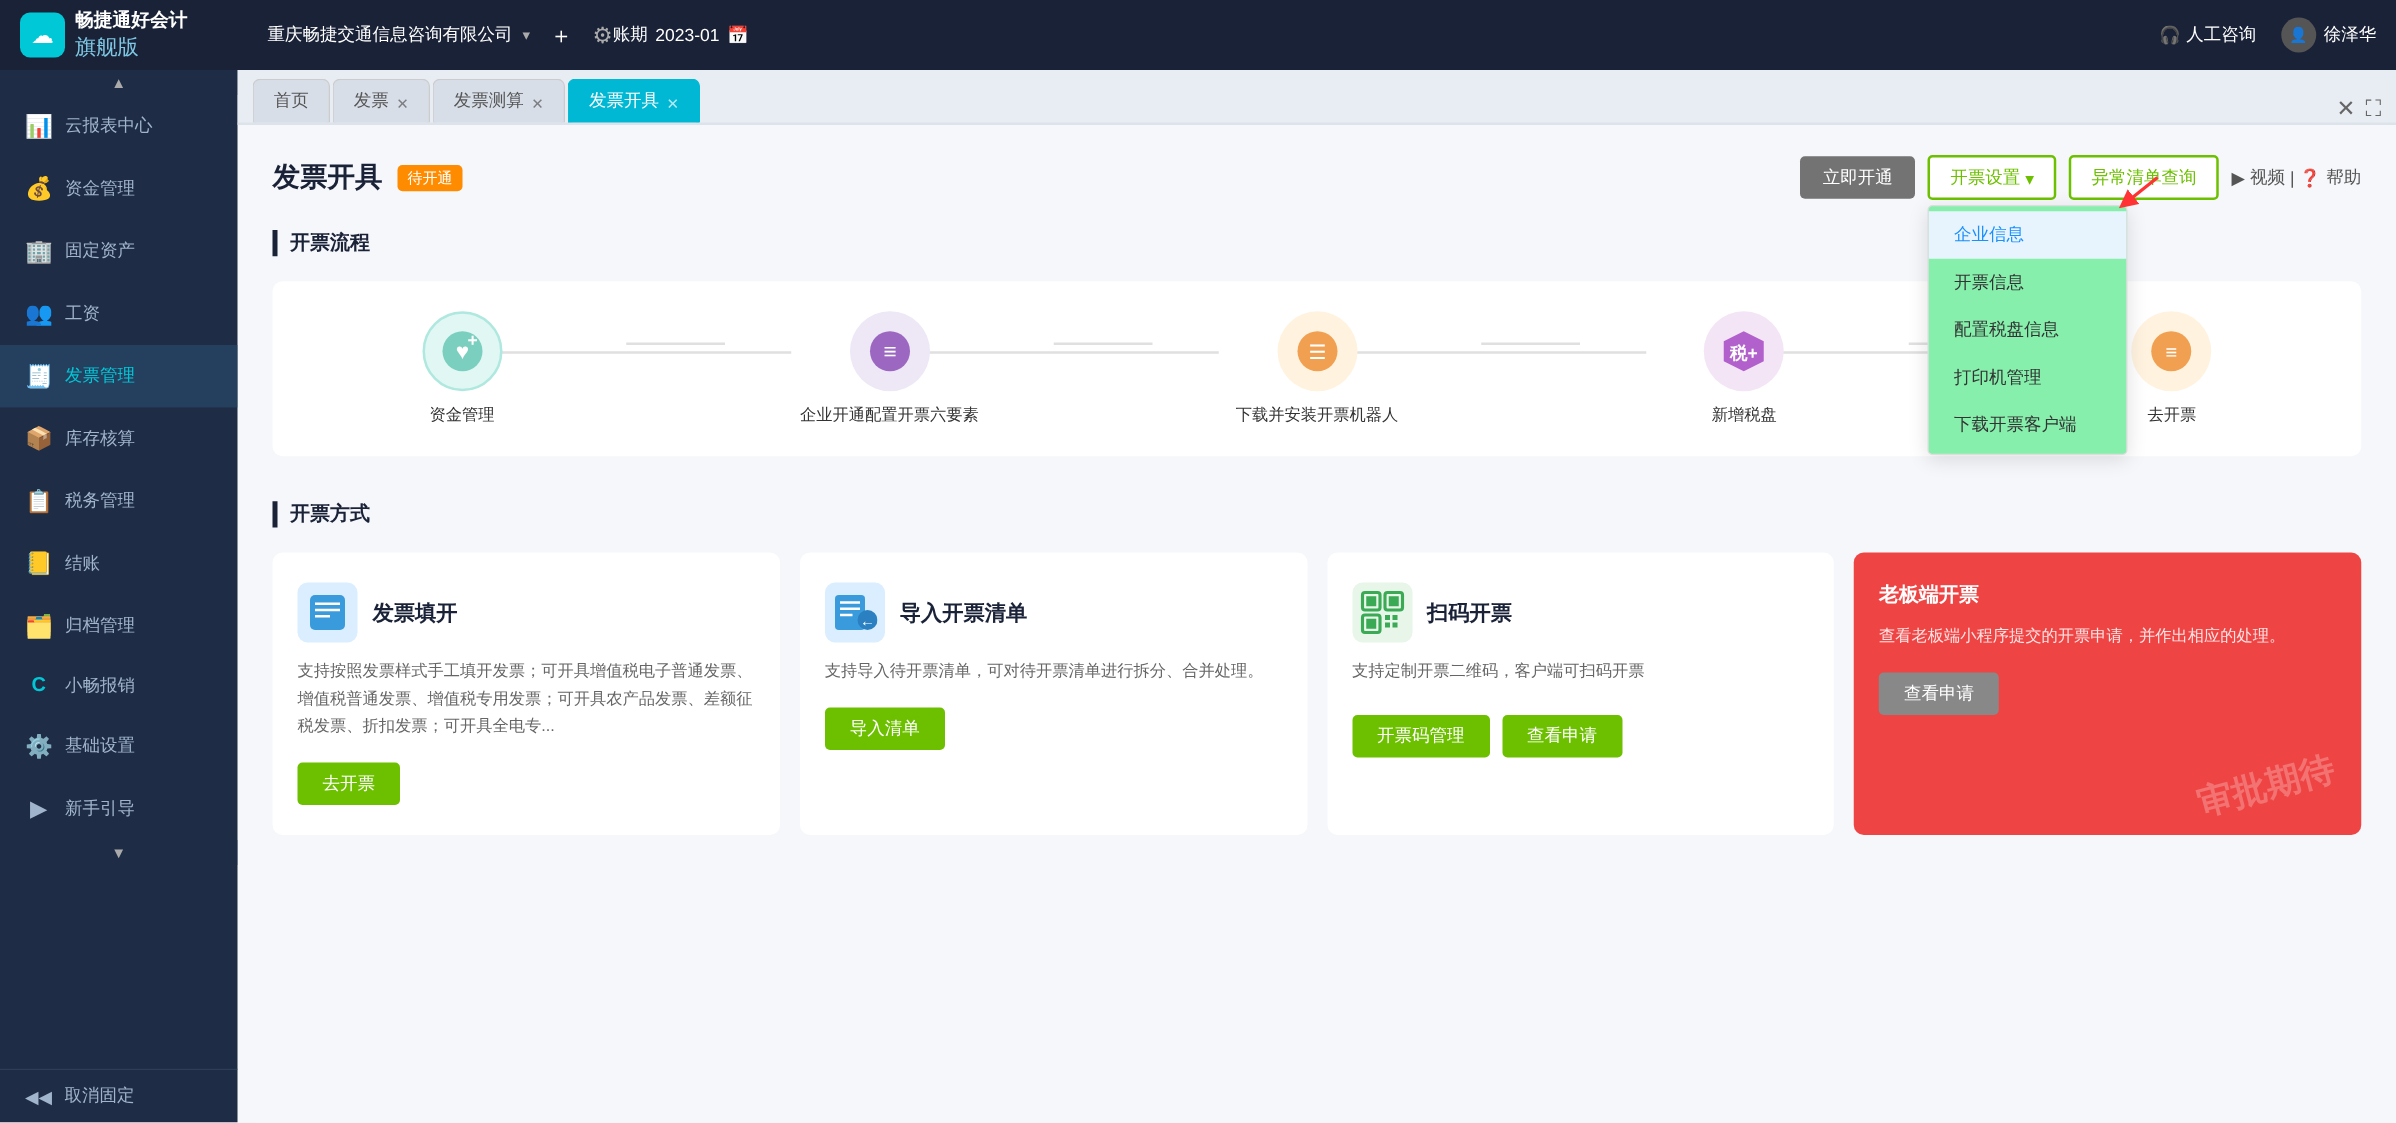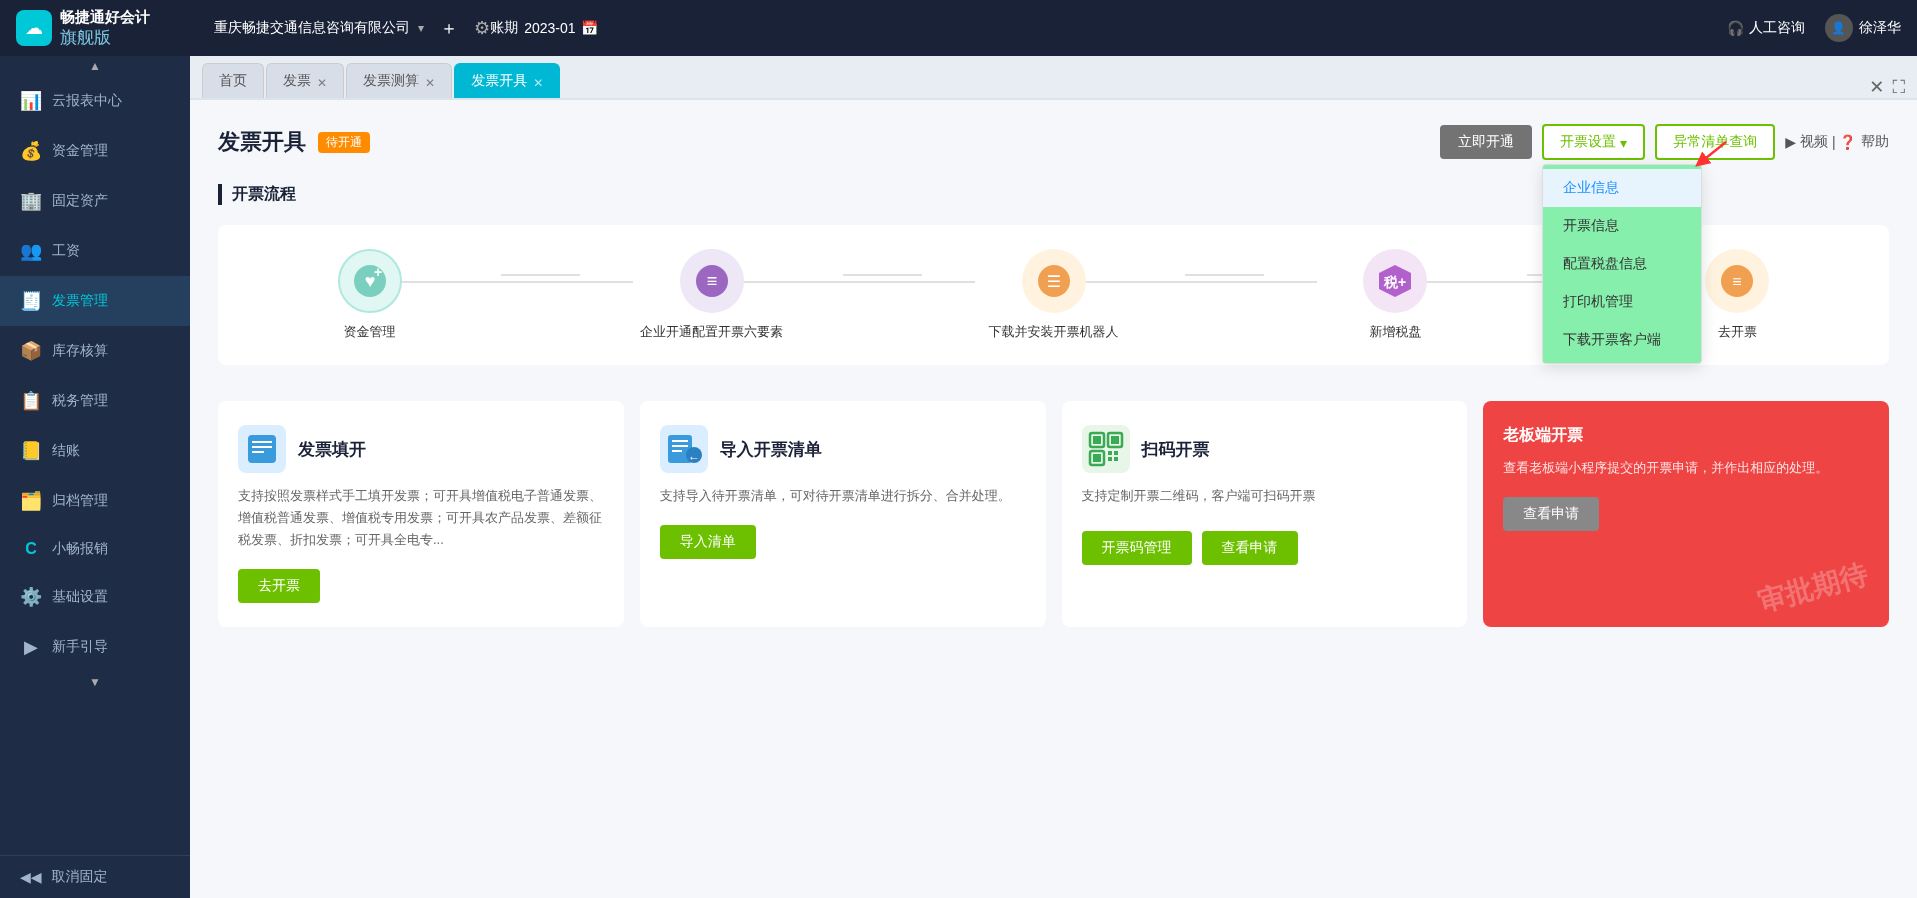--- a/index.html
+++ b/index.html
@@ -561,20 +561,21 @@
           <div class="step-icon" style="background:#fff3e0;">
             <svg width="36" height="36" viewBox="0 0 36 36">
               <circle cx="18" cy="18" r="16" fill="#f0a050"></circle>
               <text x="18" y="24" text-anchor="middle" fill="white" font-size="16">≡</text>
             </svg>
           </div>
           <span class="step-label">去开票</span>
         </div>
       </div>
 
+      <div class="section-title">开票方式</div>
       <div class="methods-grid">
 
         <div class="method-card">
           <div class="method-card-header">
             <div class="method-icon" style="background:#dbeeff;">
               <svg width="36" height="36" viewBox="0 0 36 36">
                 <rect x="4" y="4" width="28" height="28" rx="4" fill="#3a9bdc"></rect>
                 <rect x="8" y="10" width="20" height="2" fill="white"></rect>
                 <rect x="8" y="15" width="20" height="2" fill="white"></rect>
                 <rect x="8" y="20" width="12" height="2" fill="white"></rect>

